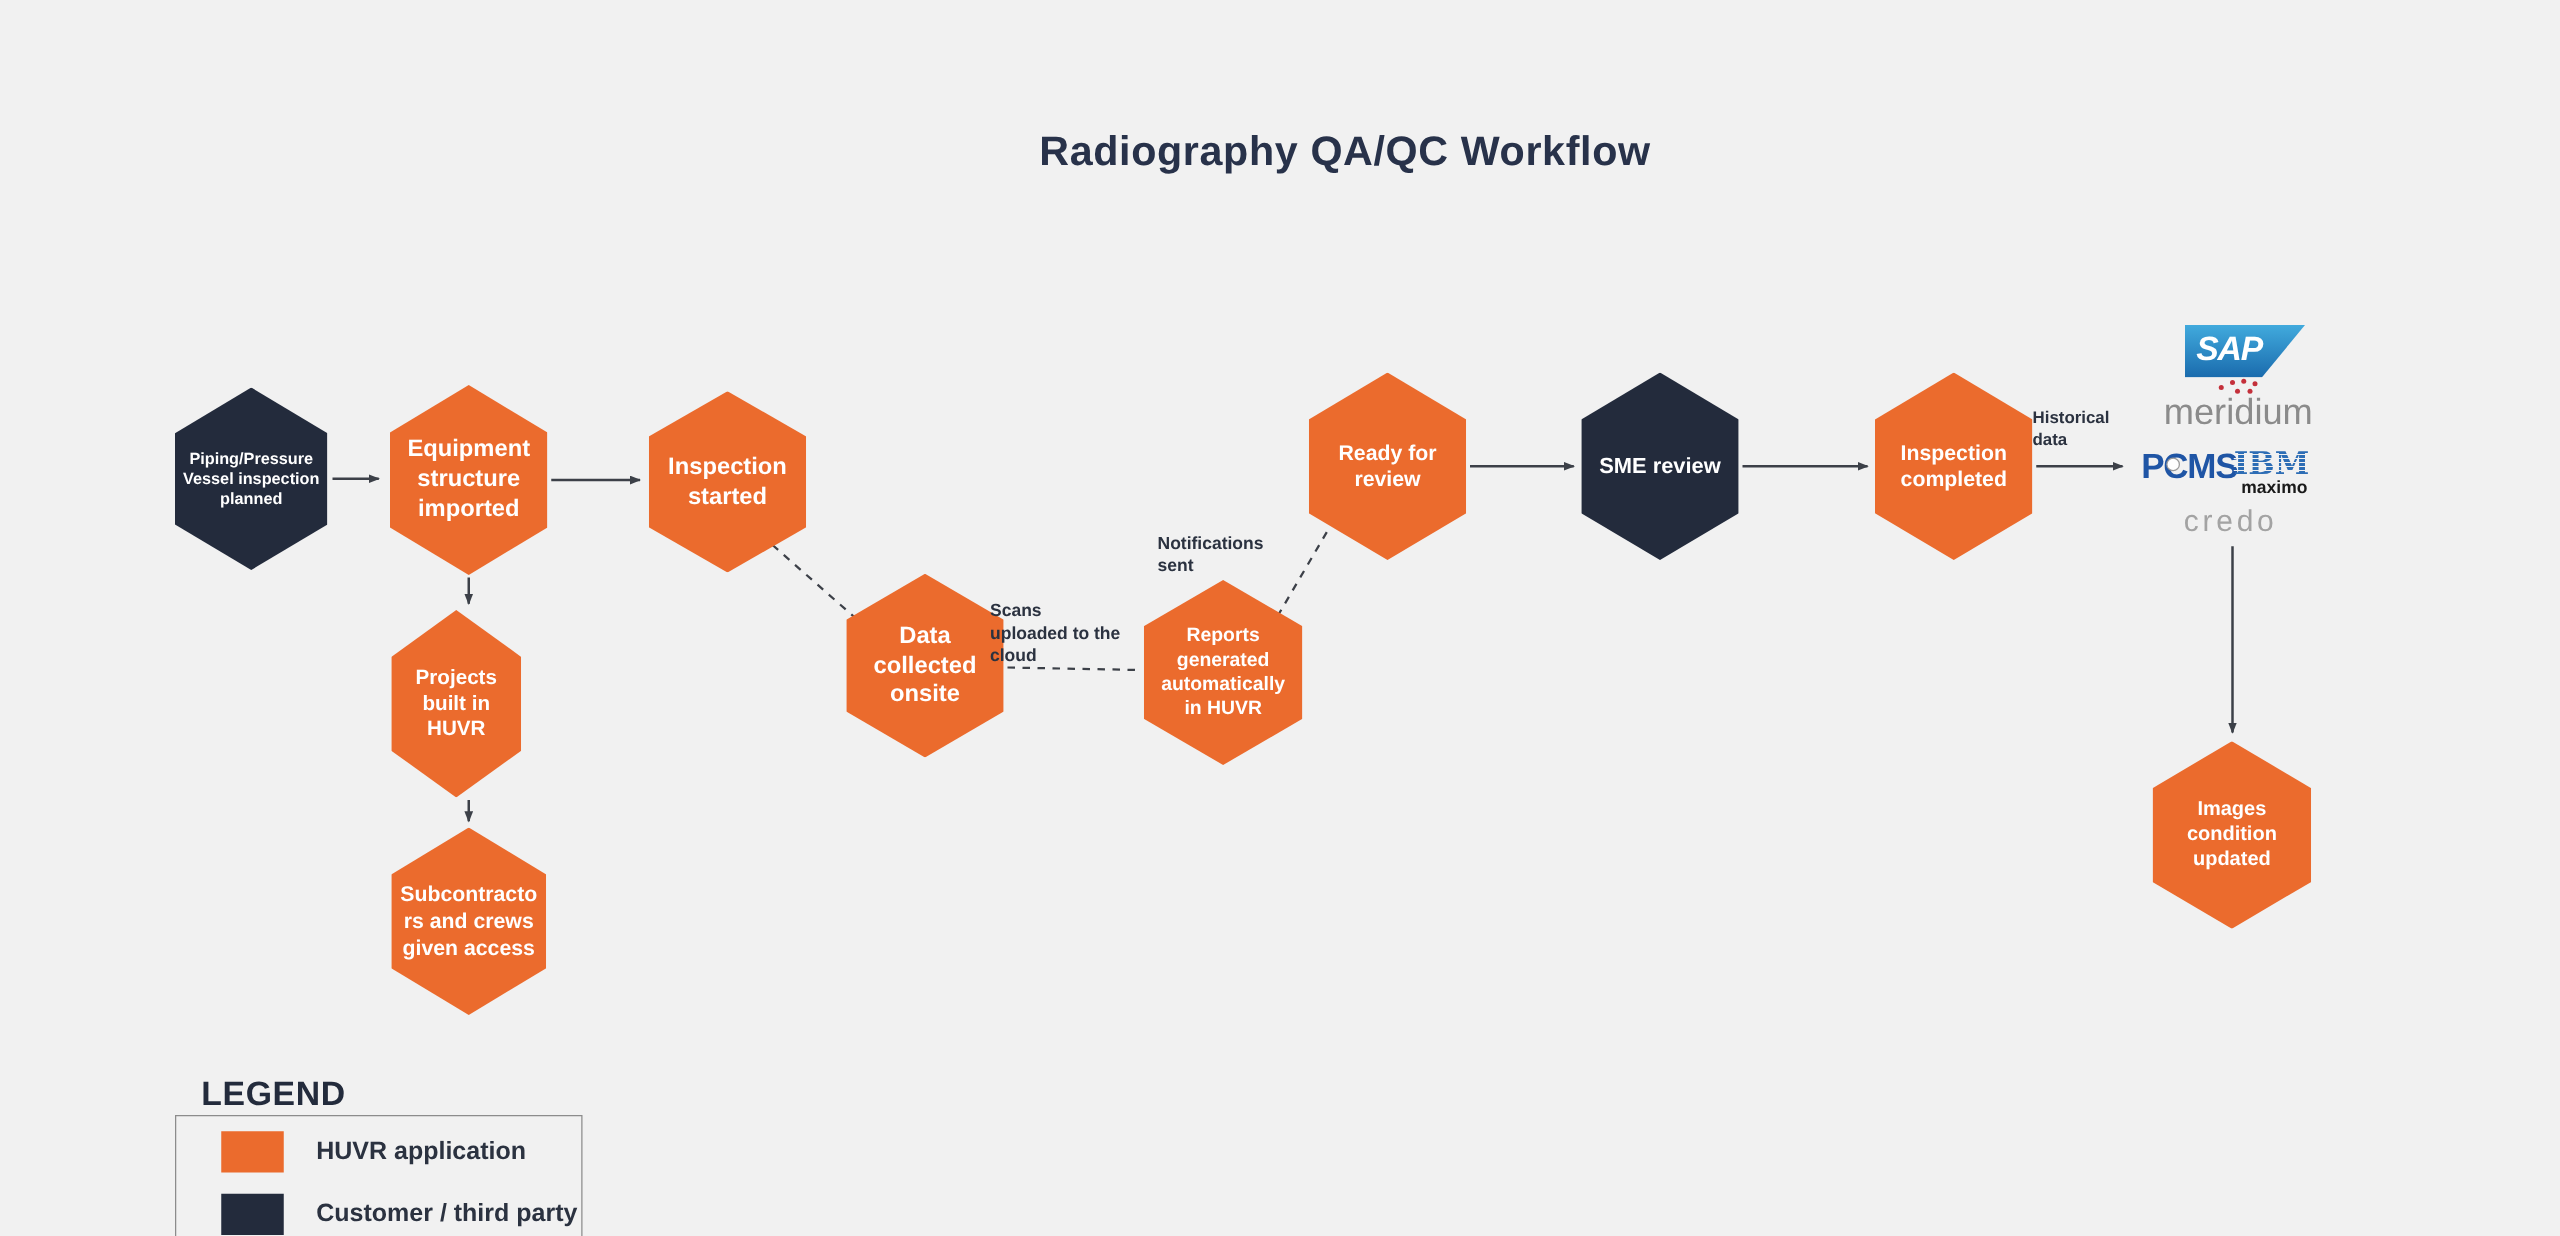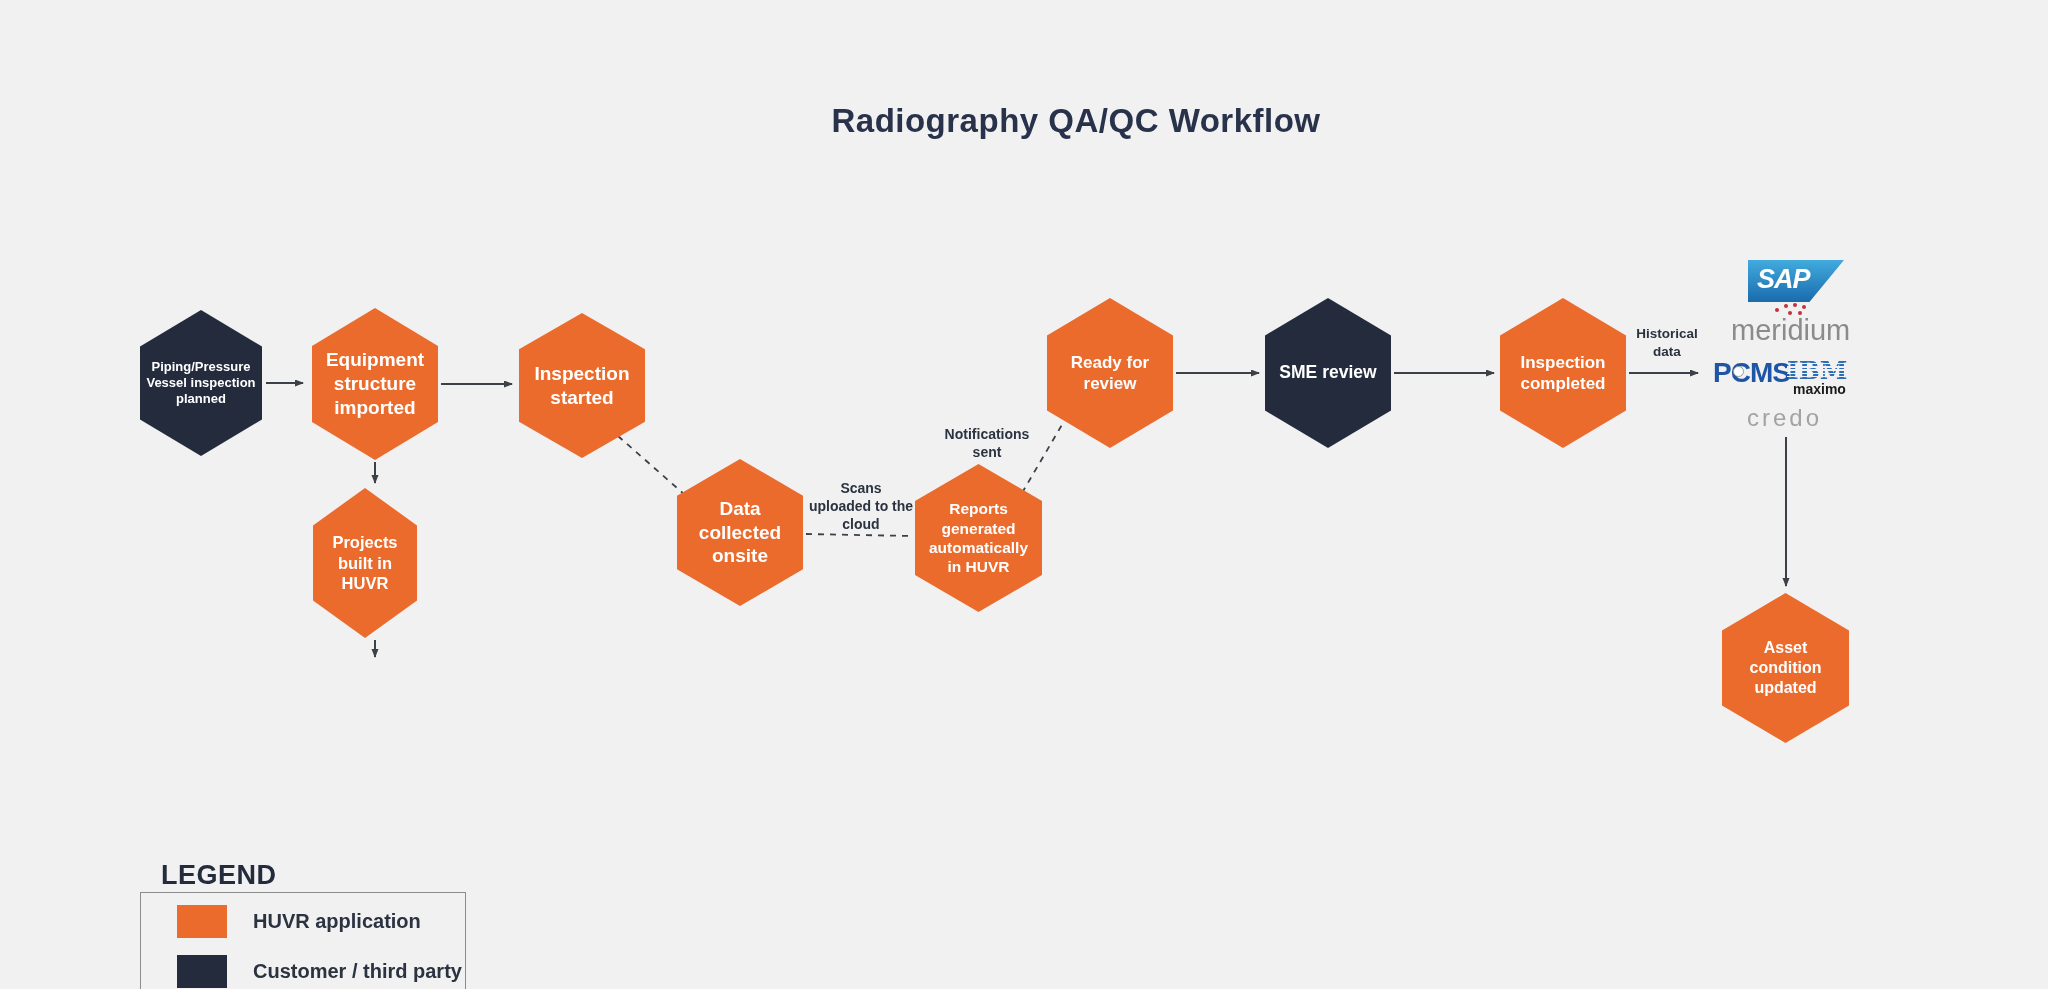--- a/index.html
+++ b/index.html
@@ -21,21 +21,21 @@
     position:absolute;
     clip-path:polygon(50% 0%,100% 25%,100% 75%,50% 100%,0% 75%,0% 25%);
     display:flex; align-items:center; justify-content:center;
     text-align:center; color:#FFFFFF; font-weight:bold; line-height:1.25;
   }
   .hex.huvr { background:#EB6B2D; }
   .hex.customer { background:#232B3C; }
   .ml { white-space:pre-line; }
 
   .ann {
-    position:absolute; text-align:center; font-weight:bold;
+    position:absolute; text-align:left; font-weight:bold;
     color:#2B3240; line-height:1.3; white-space:pre-line;
   }
 
   
   .sap-logo {
     position:absolute; left:1748px; top:224px; width:96px; height:42px;
     clip-path:polygon(0 0,100% 0,64% 100%,0 100%);
     background:linear-gradient(180deg,#41AADD 0%,#1A6BAD 100%);
   }
   .sap-logo span {
@@ -142,23 +142,28 @@
     <span class="ml">Inspection
 completed</span>
   </div>
 
   <div class="hex huvr" style="left:313px; top:452px; width:104px; height:150px; font-size:16.5px;">
     <span class="ml">Projects
 built in
 HUVR</span>
   </div>
 
+  <div class="hex huvr" style="left:313px; top:626px; width:124px; height:150px; font-size:17px;">
+    <span class="ml">Subcontracto
+rs and crews
+given access</span>
+  </div>
 
   <div class="hex huvr" style="left:1722px; top:557px; width:127px; height:150px; font-size:16px;">
-    <span class="ml">Asset
+    <span class="ml">Images
 condition
 updated</span>
   </div>
 
   <div class="ann" style="left:792px; top:443px; width:138px; font-size:14px;">Scans
 uploaded to the
 cloud</div>
   <div class="ann" style="left:926px; top:389px; width:122px; font-size:14px;">Notifications
 sent</div>
   <div class="ann" style="left:1626px; top:289px; width:82px; font-size:13.5px;">Historical

